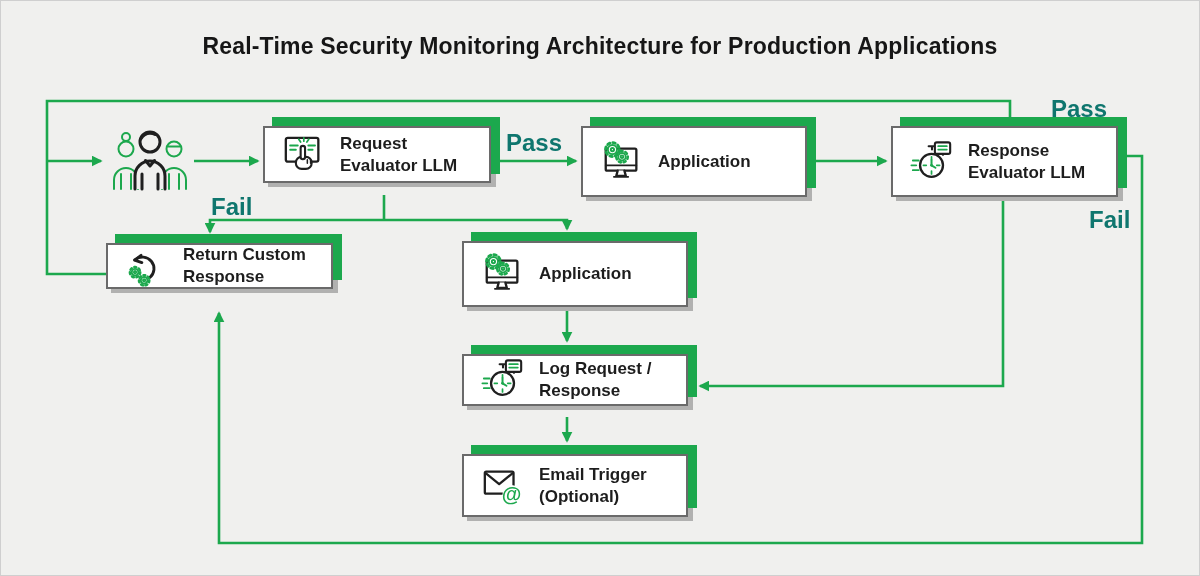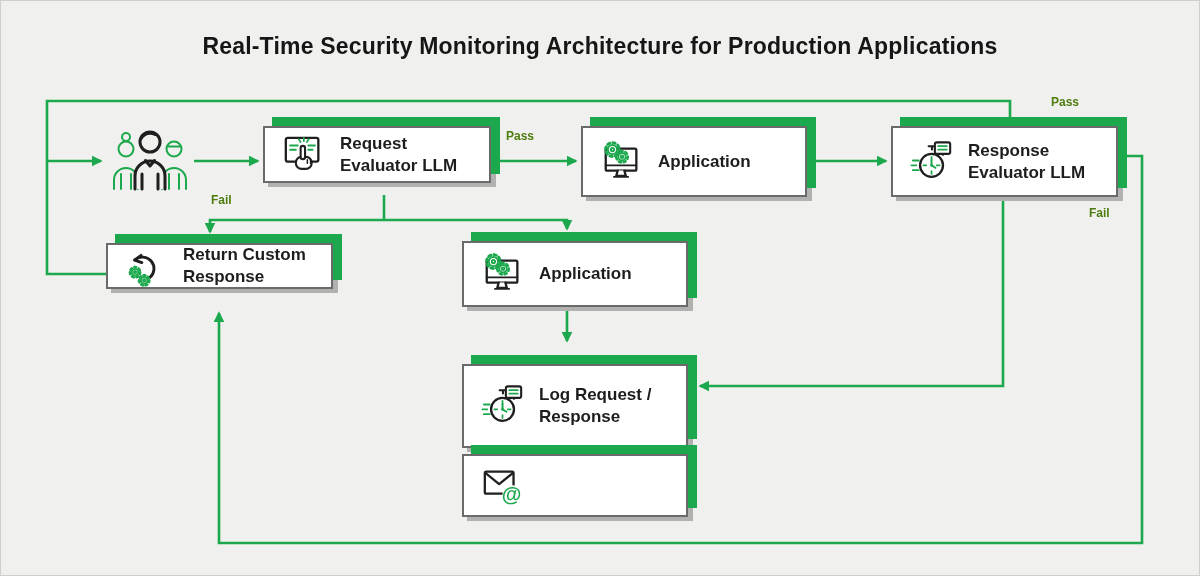--- a/index.html
+++ b/index.html
@@ -50,21 +50,21 @@
   .icon .teeth{stroke-width:3px;}
   .icon .wf{fill:#fff;}
   .icon .bgf{fill:var(--background);}
   .icon .gdot{fill:var(--accent-green);stroke:none;}
   .icon .mask{fill:#fff;stroke:none;}
   .at-glyph{font-family:"Liberation Sans",sans-serif;font-size:21px;font-weight:700;
     fill:var(--accent-green);stroke:none;}
   .users-figure{position:absolute;left:103px;top:126px;z-index:2;}
   .edge-label{
     position:absolute;z-index:3;
-    font-size:12px;font-weight:700;color:#4d7c0f;
+    font-size:24px;font-weight:700;color:#0f766e;
   }
 </style>
 </head>
 <body>
 
 <div class="canvas">
 
   <div class="title">Real-Time Security Monitoring Architecture for Production Applications</div>
 
   <svg class="wires" width="1200" height="576" viewBox="0 0 1200 576">
@@ -186,21 +186,21 @@
       <circle class="g teeth" cx="13" cy="10" r="7.2" stroke-dasharray="2.5 3.2"></circle>
       <circle class="g wf" cx="13" cy="10" r="4.8"></circle>
       <circle class="g" cx="13" cy="10" r="1.7"></circle>
       <circle class="g teeth" cx="23" cy="17.5" r="6" stroke-dasharray="2.2 3" style="stroke-width:2.7px;"></circle>
       <circle class="g wf" cx="23" cy="17.5" r="3.9"></circle>
       <circle class="g" cx="23" cy="17.5" r="1.4"></circle>
     </svg>
     <div class="node-label">Application</div>
   </div>
 
-  <div class="node" style="left:461px;top:363px;width:226px;height:84px;">
+  <div class="node" style="left:461px;top:353px;width:226px;height:52px;">
     <svg class="icon" width="44" height="44" viewBox="0 0 46 46">
       <path class="k" d="M19.5 6.5 h7 M23 6.5 v3.5 M31.5 12.5 l3 3" style="stroke-width:2.2px;"></path>
       <rect class="k wf" x="26" y="2.5" width="16" height="12" rx="2" style="stroke-width:2.2px;"></rect>
       <path class="g" d="M29.5 6.5 h9 M29.5 10 h9" style="stroke-width:1.8px;"></path>
       <circle class="k wf" cx="22.5" cy="26.5" r="12"></circle>
       <path class="g" d="M22.5 17.5 v3 M31 26.5 h-3 M22.5 35.5 v-3 M14 26.5 h3" style="stroke-width:1.8px;"></path>
       <path class="g" d="M22.5 26.5 V20.8 M22.5 26.5 L26.6 29" style="stroke-width:2.1px;"></path>
       <circle class="gdot" cx="22.5" cy="26.5" r="1.5"></circle>
       <path class="g" d="M3 21.5 h6 M1.5 26.5 h5 M3 31.5 h6"></path>
     </svg>
@@ -208,15 +208,17 @@
 Response</div>
   </div>
 
   <div class="node" style="left:461px;top:453px;width:226px;height:63px;">
     <svg class="icon" width="44" height="44" viewBox="0 0 46 46">
       <rect class="k wf" x="4" y="8" width="30" height="23" rx="1.5"></rect>
       <path class="k" d="M5.5 10 L19 21 L32.5 10"></path>
       <circle class="mask" cx="32" cy="31.5" r="9.5"></circle>
       <text class="at-glyph" x="32" y="38.5" text-anchor="middle">@</text>
     </svg>
+    <div class="node-label">Email Trigger
+(Optional)</div>
   </div>
 
 </div>
 
 </body></html>

